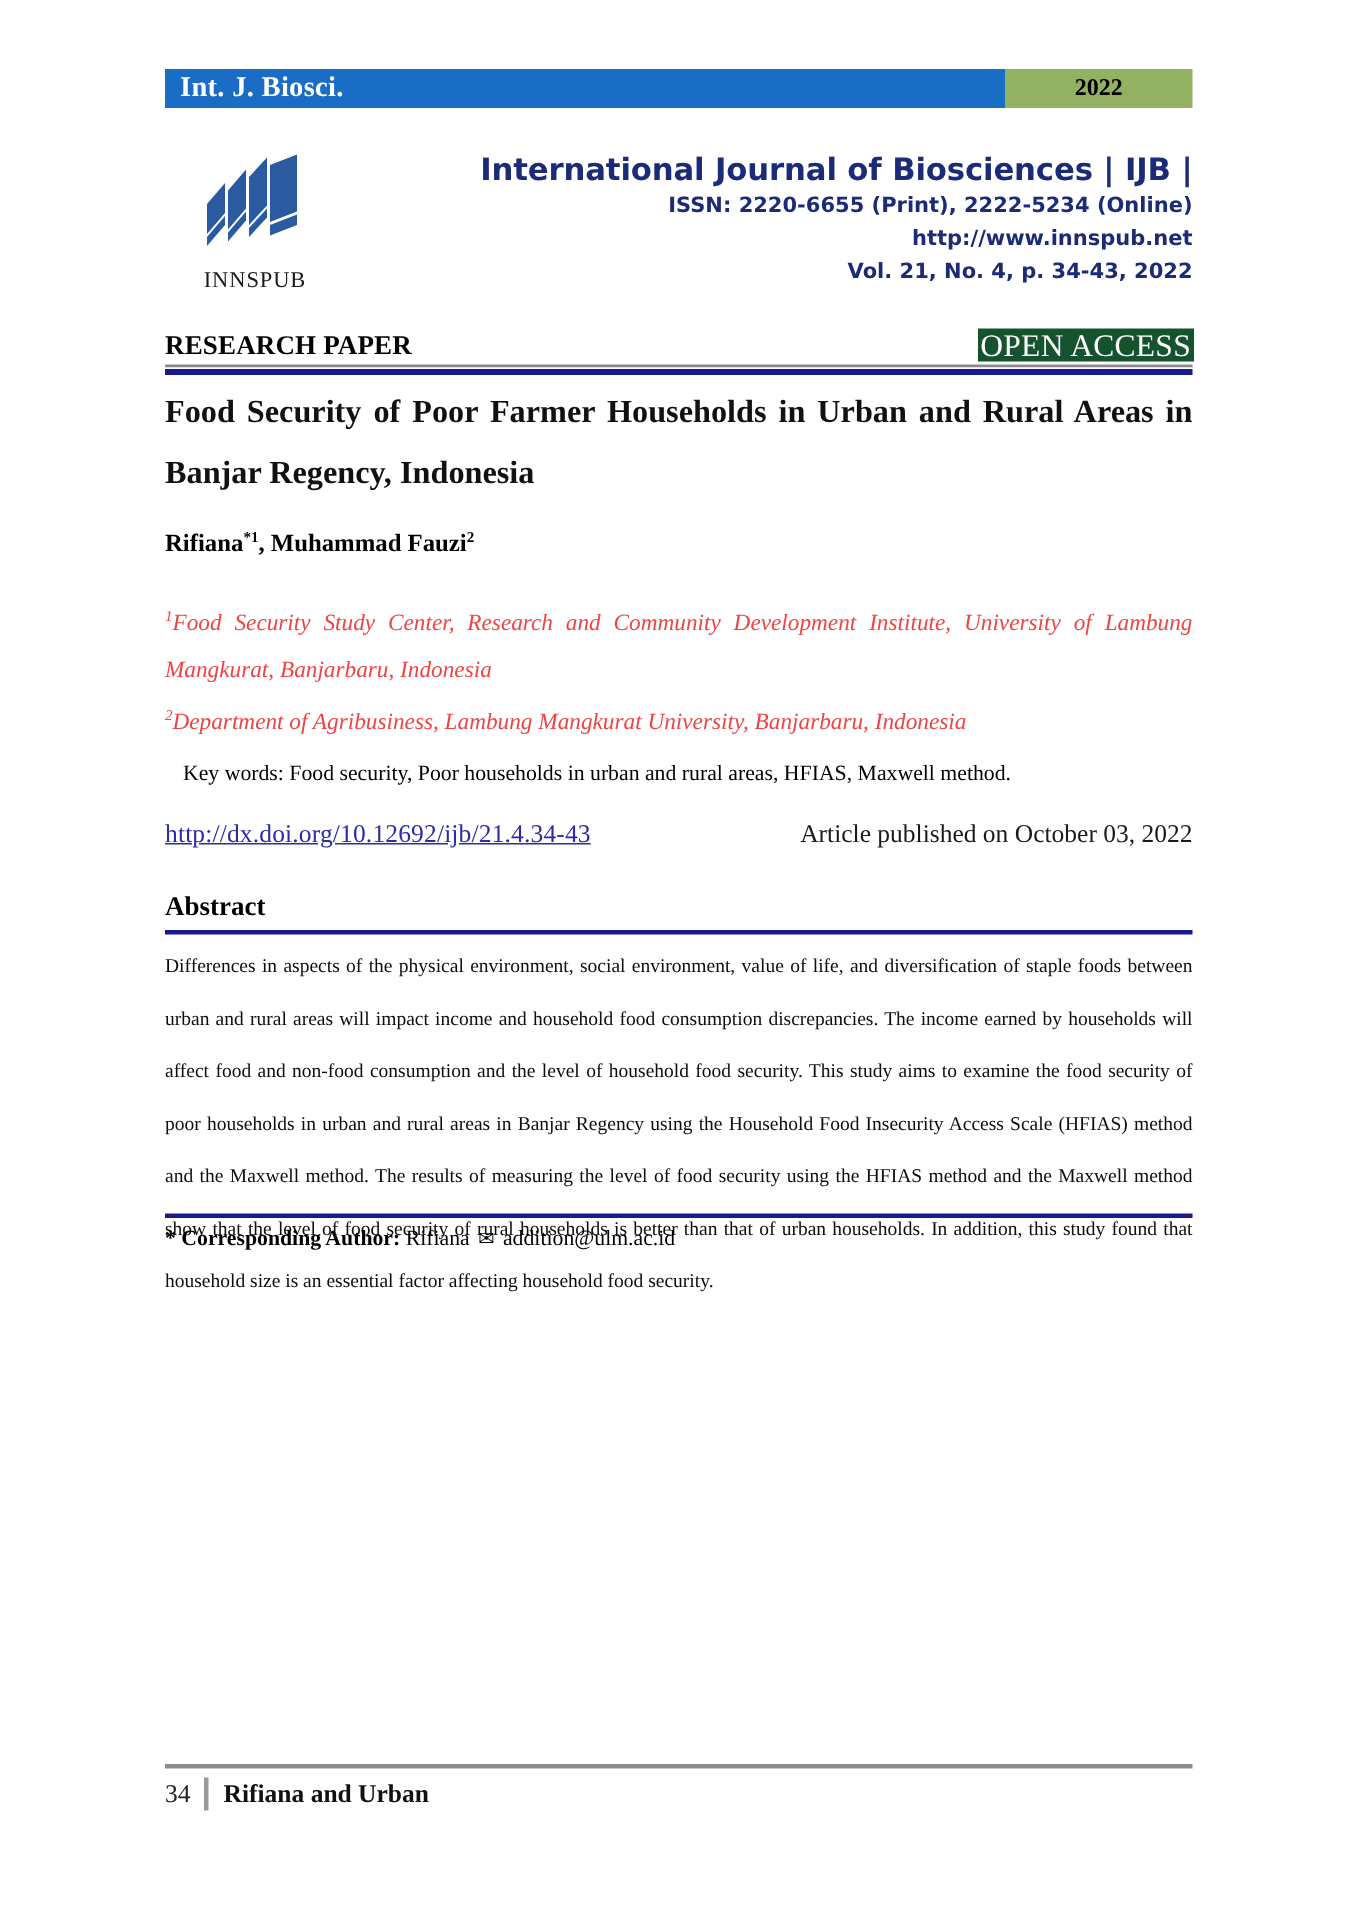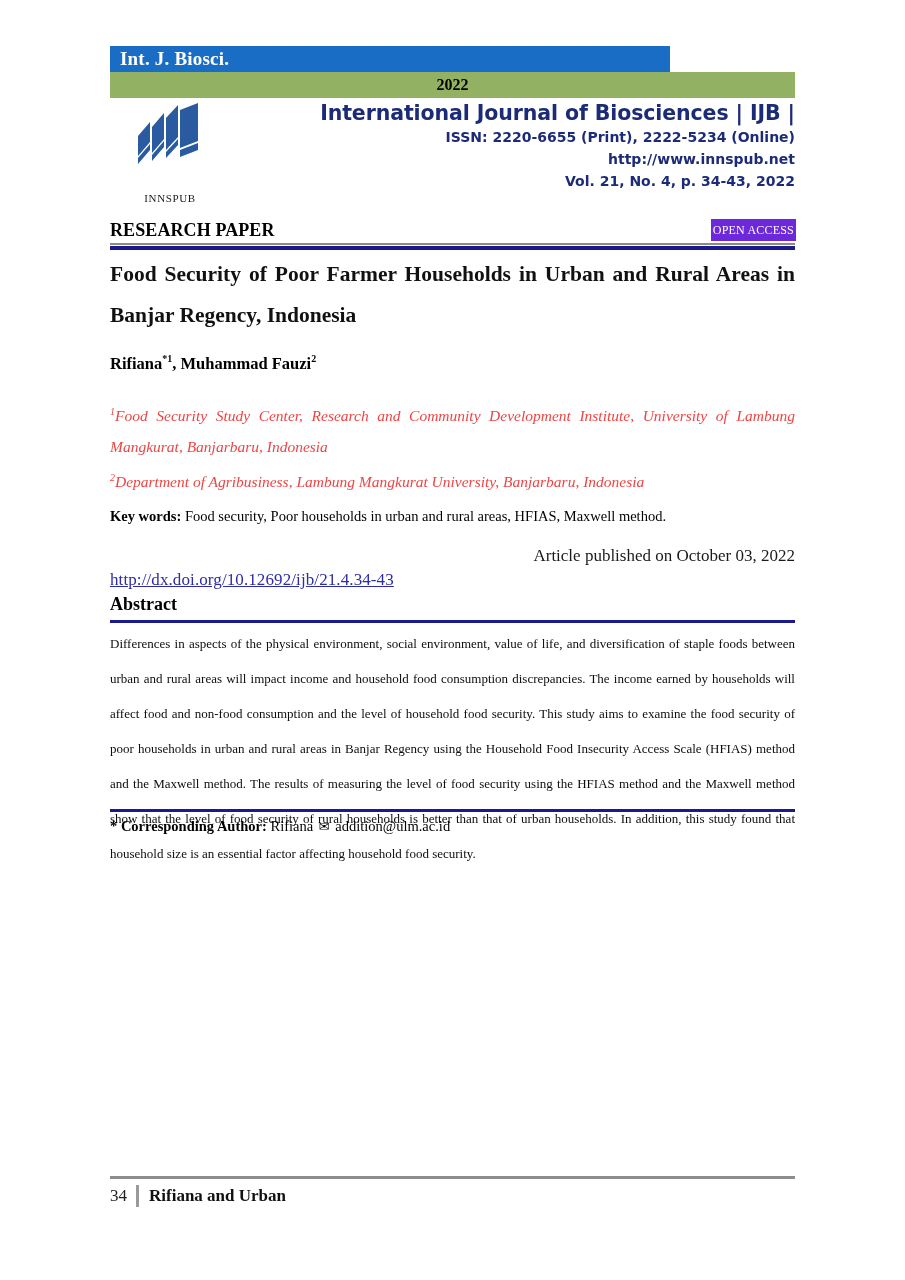--- a/index.html
+++ b/index.html
@@ -25,21 +25,20 @@
   }
 
   
   .runhead {
     position: absolute;
     left: 110px;
     top: 46px;
     width: 685px;
     height: 26px;
     display: flex;
-    flex-direction: column;
   }
   .runhead-title {
     width: 560px;
     background: #1a6dc4;
     color: #ffffff;
     font-family: "Liberation Serif", serif;
     font-weight: bold;
     font-size: 19px;
     line-height: 26px;
     padding-left: 10px;
@@ -74,24 +73,24 @@
     text-align: center;
   }
   .logo-mark {
     width: 84px;
     height: 78px;
     margin: 0 auto;
     display: block;
   }
   .logo-text {
     font-family: "Liberation Serif", serif;
-    font-size: 11px;
+    font-size: 15px;
     letter-spacing: 0.6px;
     color: #1a1a1a;
-    margin-top: 14px;
+    margin-top: 1px;
   }
   .journal-info {
     position: absolute;
     right: 0;
     top: 0;
     text-align: right;
     color: #1c2b77;
     font-family: "DejaVu Sans", sans-serif;
     font-weight: bold;
   }
@@ -120,24 +119,24 @@
     font-family: "Liberation Serif", serif;
     font-size: 18px;
     font-weight: bold;
     line-height: 24px;
     letter-spacing: 0.1px;
   }
   .openaccess {
     position: absolute;
     right: -1px;
     top: 1px;
-    background: #6d28d9;
+    background: #14532d;
     color: #ffffff;
     font-family: "Liberation Serif", serif;
-    font-size: 12px;
+    font-size: 21px;
     font-weight: normal;
     line-height: 22px;
     padding: 0 2px;
     letter-spacing: 0.2px;
   }
   .rule-double {
     position: absolute;
     left: 110px;
     top: 243px;
     width: 685px;
@@ -211,42 +210,42 @@
   .keywords {
     position: absolute;
     left: 110px;
     top: 506px;
     width: 685px;
     font-family: "Liberation Serif", serif;
     font-size: 14.5px;
     line-height: 20px;
   }
   .keywords b {
-    font-weight: bold;
+    font-weight: normal;
+    margin-left: 12px;
   }
 
   
   .doirow {
     position: absolute;
     left: 110px;
     top: 544px;
     width: 685px;
     height: 26px;
   }
   .doi-link {
     position: absolute;
     left: 0;
     top: 0;
     color: #2c2ca8;
     text-decoration: underline;
     font-family: "Liberation Serif", serif;
     font-size: 17px;
     line-height: 24px;
     letter-spacing: 0.1px;
-    margin-top: 24px;
   }
   .pubdate {
     position: absolute;
     right: 0;
     top: 0;
     font-family: "Liberation Serif", serif;
     font-size: 17px;
     line-height: 24px;
     color: #1a1a1a;
   }

